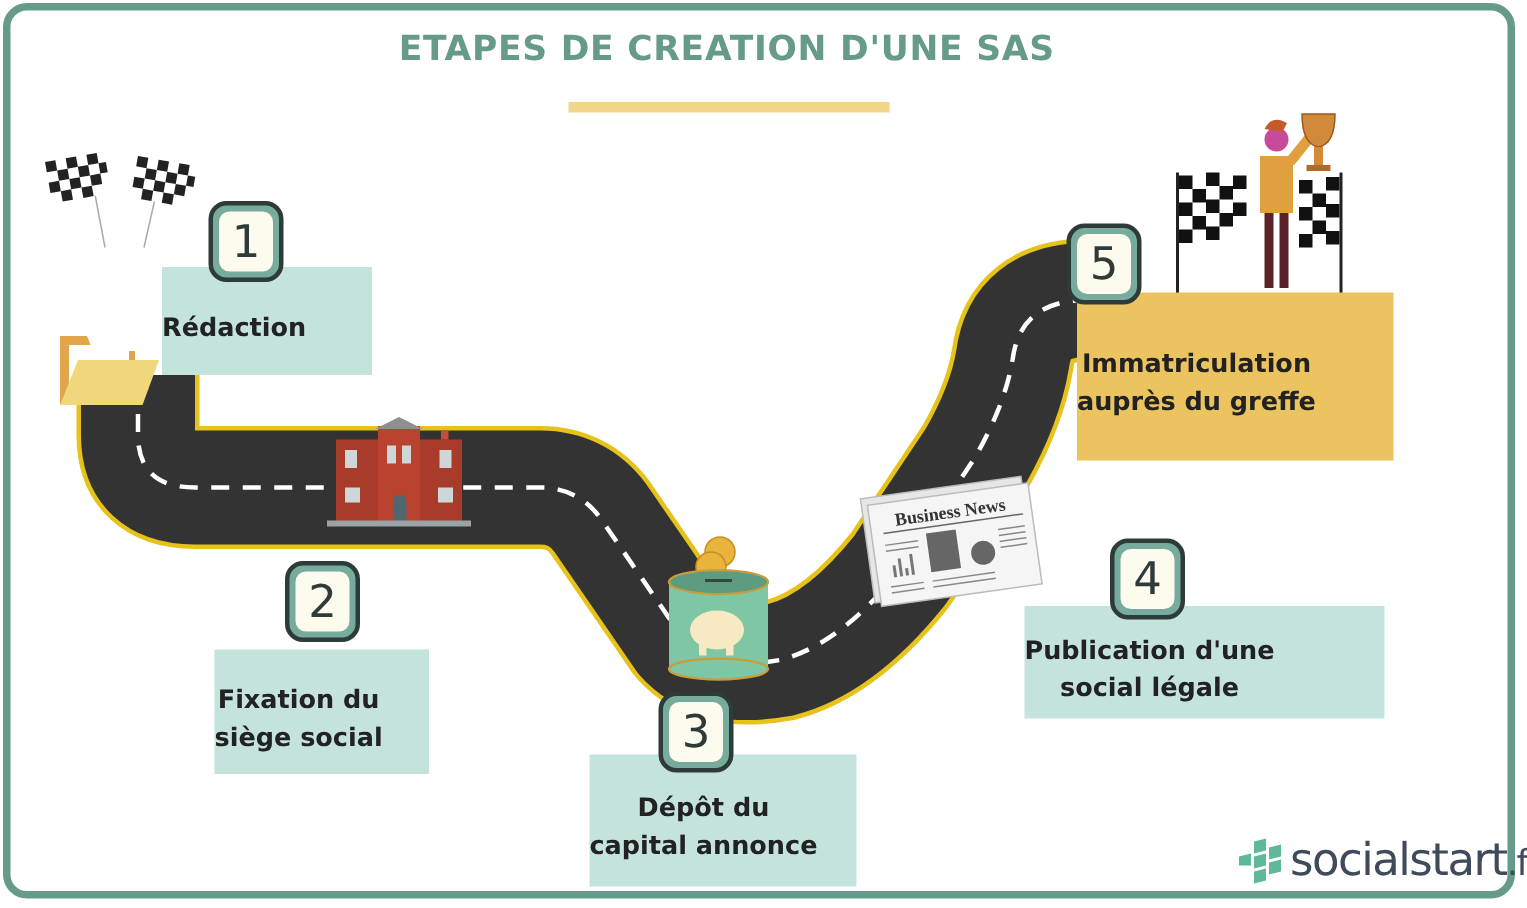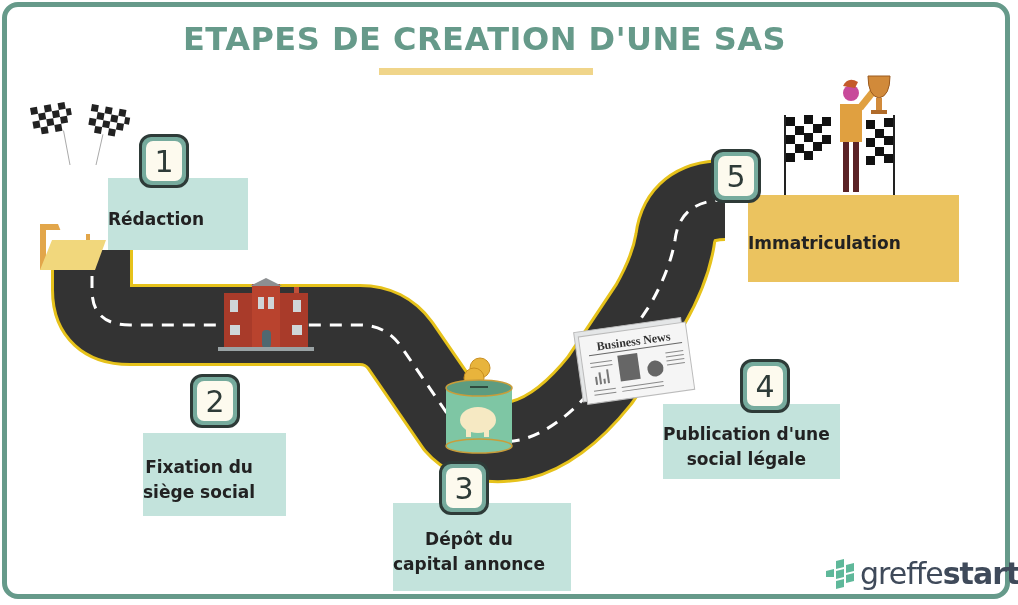--- a/index.html
+++ b/index.html
@@ -1,28 +1,28 @@
 <!DOCTYPE html>
 <html><head>
 <meta charset="utf-8">
 <style>
   html, body { margin:0; padding:0; background:#ffffff; }
   body { width:1018px; height:605px; position:relative; overflow:hidden; font-family:"Liberation Sans", sans-serif; }
   .frame { position:absolute; left:2px; top:2px; width:1008px; height:597px; border:5px solid #669a8a; border-radius:16px; box-sizing:border-box; background:#fff; }
-  .title { position:absolute; left:0; width:969px; top:20px; text-align:center; font-family:"DejaVu Sans", sans-serif; font-weight:bold; font-size:32px; letter-spacing:0.5px; color:#669a8a; }
+  .title { position:absolute; left:0; width:969px; top:20px; text-align:center; font-family:"DejaVu Sans", sans-serif; font-weight:bold; font-size:23px; letter-spacing:0.5px; color:#669a8a; }
   .title-underline { position:absolute; left:379px; top:68px; width:214px; height:7px; background:#f0d58a; }
   .scene { position:absolute; left:0; top:0; width:1018px; height:605px; }
   .label-box { position:absolute; background:#c3e3dc; display:flex; align-items:center; justify-content:flex-start; text-align:center; font-family:"DejaVu Sans", sans-serif; font-weight:bold; font-size:17px; color:#222; line-height:25px; box-sizing:border-box; padding-top:10px; }
   .label-box.gold { background:#ebc35f; }
   .label-box span { display:block; }
   .step-badge { position:absolute; width:50px; height:54px; border:3px solid #2e3b38; border-radius:12px; background:#76ab9d; box-sizing:border-box; }
   .step-badge .inner { position:absolute; left:4px; top:4px; right:4px; bottom:4px; background:#fdfaee; border-radius:7px; display:flex; align-items:center; justify-content:center; font-family:"DejaVu Sans", sans-serif; font-size:30px; color:#2e3b38; font-weight:normal; }
   .logo { position:absolute; left:826px; top:556px; display:flex; align-items:center; gap:6px; }
   .logo-text { font-family:"DejaVu Sans", sans-serif; font-size:30px; color:#3f4a5a; letter-spacing:-1px; }
-  .logo-text b { font-weight:bold;text-align:center; }
+  .logo-text b { font-weight:normal;text-align:center; }
 </style>
 </head>
 <body>
 
 <div class="frame"></div>
 
 <div class="title">ETAPES DE CREATION D'UNE SAS</div>
 <div class="title-underline"></div>
 
 <svg class="scene" viewBox="0 0 1018 605" xmlns="http://www.w3.org/2000/svg">
@@ -191,46 +191,47 @@
 <div class="label-box" style="left:393px; top:503px; width:178px; height:88px;">
   <div>
     <span>Dépôt du</span>
     <span>capital annonce</span>
   </div>
 </div>
 <div class="step-badge" style="left:439px; top:461px;">
   <div class="inner">3</div>
 </div>
 
-<div class="label-box" style="left:663px; top:404px; width:177px; height:75px;">
+<div class="label-box" style="left:683px; top:404px; width:240px; height:75px;">
   <div>
     <span>Publication d'une</span>
     <span>social légale</span>
   </div>
 </div>
 <div class="step-badge" style="left:740px; top:359px;">
   <div class="inner">4</div>
 </div>
 
-<div class="label-box gold" style="left:748px; top:195px; width:211px; height:87px;">
+<div class="label-box gold" style="left:718px; top:195px; width:211px; height:112px;">
   <div>
     <span>Immatriculation</span>
+    <span>auprès du greffe</span>
   </div>
 </div>
 <div class="step-badge" style="left:711px; top:149px;">
   <div class="inner">5</div>
 </div>
 
 <div class="logo">
   <svg width="28" height="34" viewBox="0 0 28 34">
     <g fill="#5fb89a">
       <polygon points="0,14 8,12 8,20 0,20"></polygon>
       <polygon points="10,4 18,2 18,10 10,12"></polygon>
       <polygon points="10,14 18,12 18,20 10,22"></polygon>
       <polygon points="10,24 18,22 18,30 10,32"></polygon>
       <polygon points="20,8 28,6 28,14 20,16"></polygon>
       <polygon points="20,18 28,16 28,24 20,26"></polygon>
     </g>
   </svg>
   <div class="logo-text">
-    <span>greffe</span><b>start</b><span style="font-size:24px;">.fr</span>
+    <span>social</span><b>start</b><span style="font-size:24px;">.fr</span>
   </div>
 </div>
 
 </body></html>

